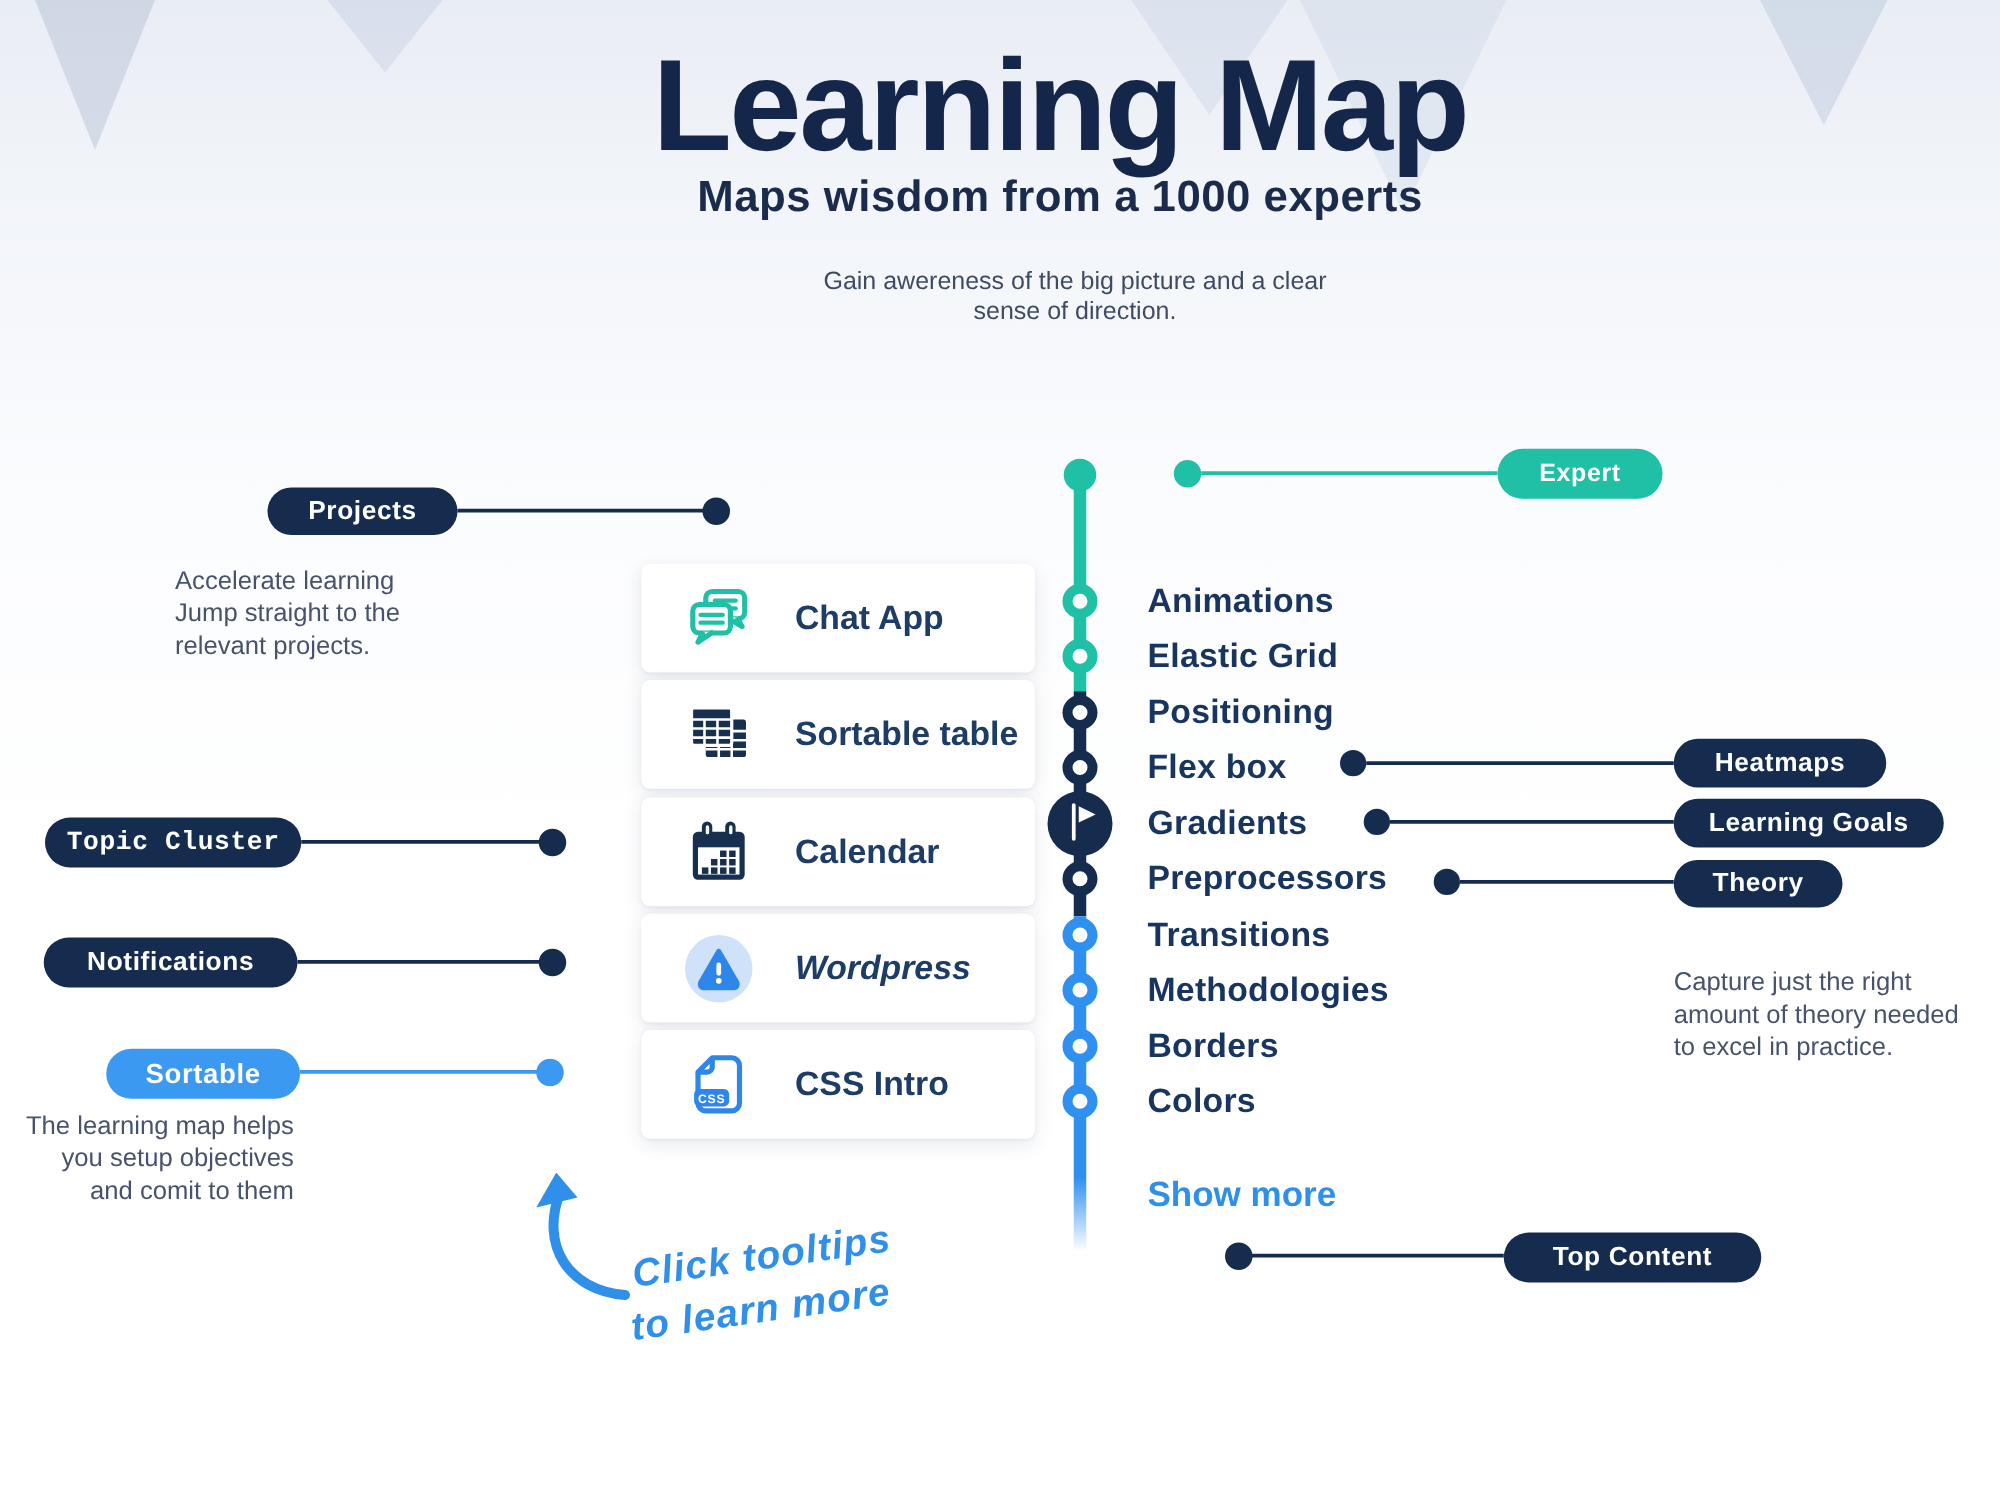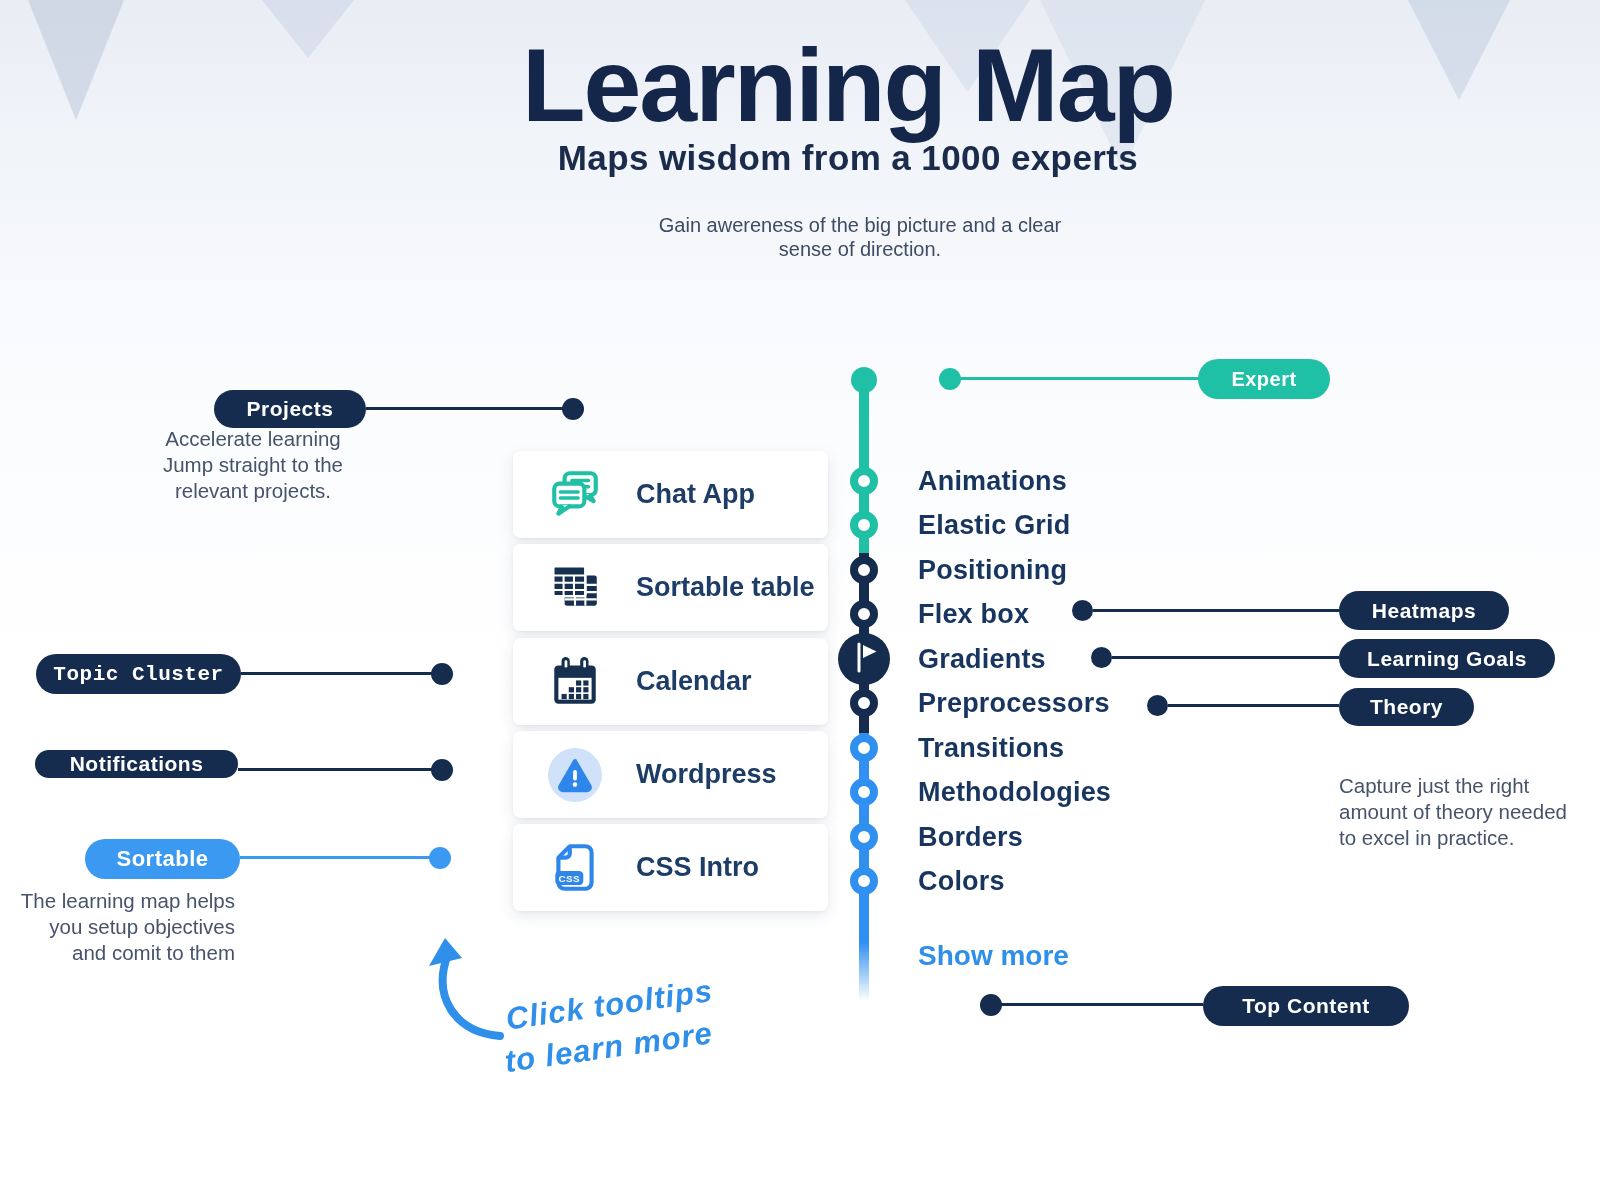--- a/index.html
+++ b/index.html
@@ -71,31 +71,31 @@
   <div class="title">Learning Map</div>
   <div class="subtitle">Maps wisdom from a 1000 experts</div>
   <div class="desc">
     <div>Gain awereness of the big picture and a clear</div>
     <div>sense of direction.</div>
   </div>
 
   <div class="pill navy" style="left:214px;top:390px;width:152px;height:38px;">Projects</div>
   <div class="hline" style="left:366px;top:407px;width:198px;"></div>
   <div class="dot" style="left:562px;top:398px;"></div>
-  <div class="note" style="left:140px;top:426px;width:226px;text-align:center;">
+  <div class="note" style="left:140px;top:452px;width:226px;text-align:left;">
     <div>Accelerate learning</div>
     <div>Jump straight to the</div>
     <div>relevant projects.</div>
   </div>
 
   <div class="pill navy" style="left:36px;top:654px;width:205px;height:40px;font-family:Liberation Mono, monospace;">Topic Cluster</div>
   <div class="hline" style="left:241px;top:672px;width:194px;"></div>
   <div class="dot" style="left:431px;top:663px;"></div>
 
-  <div class="pill navy" style="left:35px;top:750px;width:203px;height:28px;">Notifications</div>
+  <div class="pill navy" style="left:35px;top:750px;width:203px;height:40px;">Notifications</div>
   <div class="hline" style="left:238px;top:768px;width:197px;"></div>
   <div class="dot" style="left:431px;top:759px;"></div>
 
   <div class="pill blue" style="left:85px;top:839px;width:155px;height:40px;font-size:22px;">Sortable</div>
   <div class="hline blue" style="left:240px;top:856px;width:193px;"></div>
   <div class="dot blue" style="left:429px;top:847px;"></div>
   <div class="note" style="left:5px;top:888px;width:230px;text-align:right;">
     <div>The learning map helps</div>
     <div>you setup objectives</div>
     <div>and comit to them</div>
@@ -159,21 +159,21 @@
           <rect x="14" y="38.5" width="5" height="5"></rect>
             <rect x="21" y="38.5" width="5" height="5"></rect>
             <rect x="28" y="38.5" width="5" height="5"></rect>
             <rect x="35" y="38.5" width="5" height="5"></rect>
         </g>
       </svg>
     </span>
     <span class="label">Calendar</span>
   </div>
 
-  <div class="card" style="top:731px;">
+  <div class="card" style="top:731px;font-style:italic;">
     <span class="icon">
       <svg viewBox="0 0 56 56" width="56" height="56">
         <circle cx="28" cy="28" r="27" fill="#cfe2fa"></circle>
         <path d="M28 14 L42.5 39 a2.8 2.8 0 0 1 -2.4 4.2 H15.9 A2.8 2.8 0 0 1 13.5 39 Z" fill="#2e86ea" stroke="#2e86ea" stroke-width="4" stroke-linejoin="round"></path>
         <rect x="26.1" y="23" width="3.8" height="10.5" rx="1.9" fill="#fff"></rect>
         <circle cx="28" cy="37.6" r="2.3" fill="#fff"></circle>
       </svg>
     </span>
     <span class="label">Wordpress</span>
   </div>

